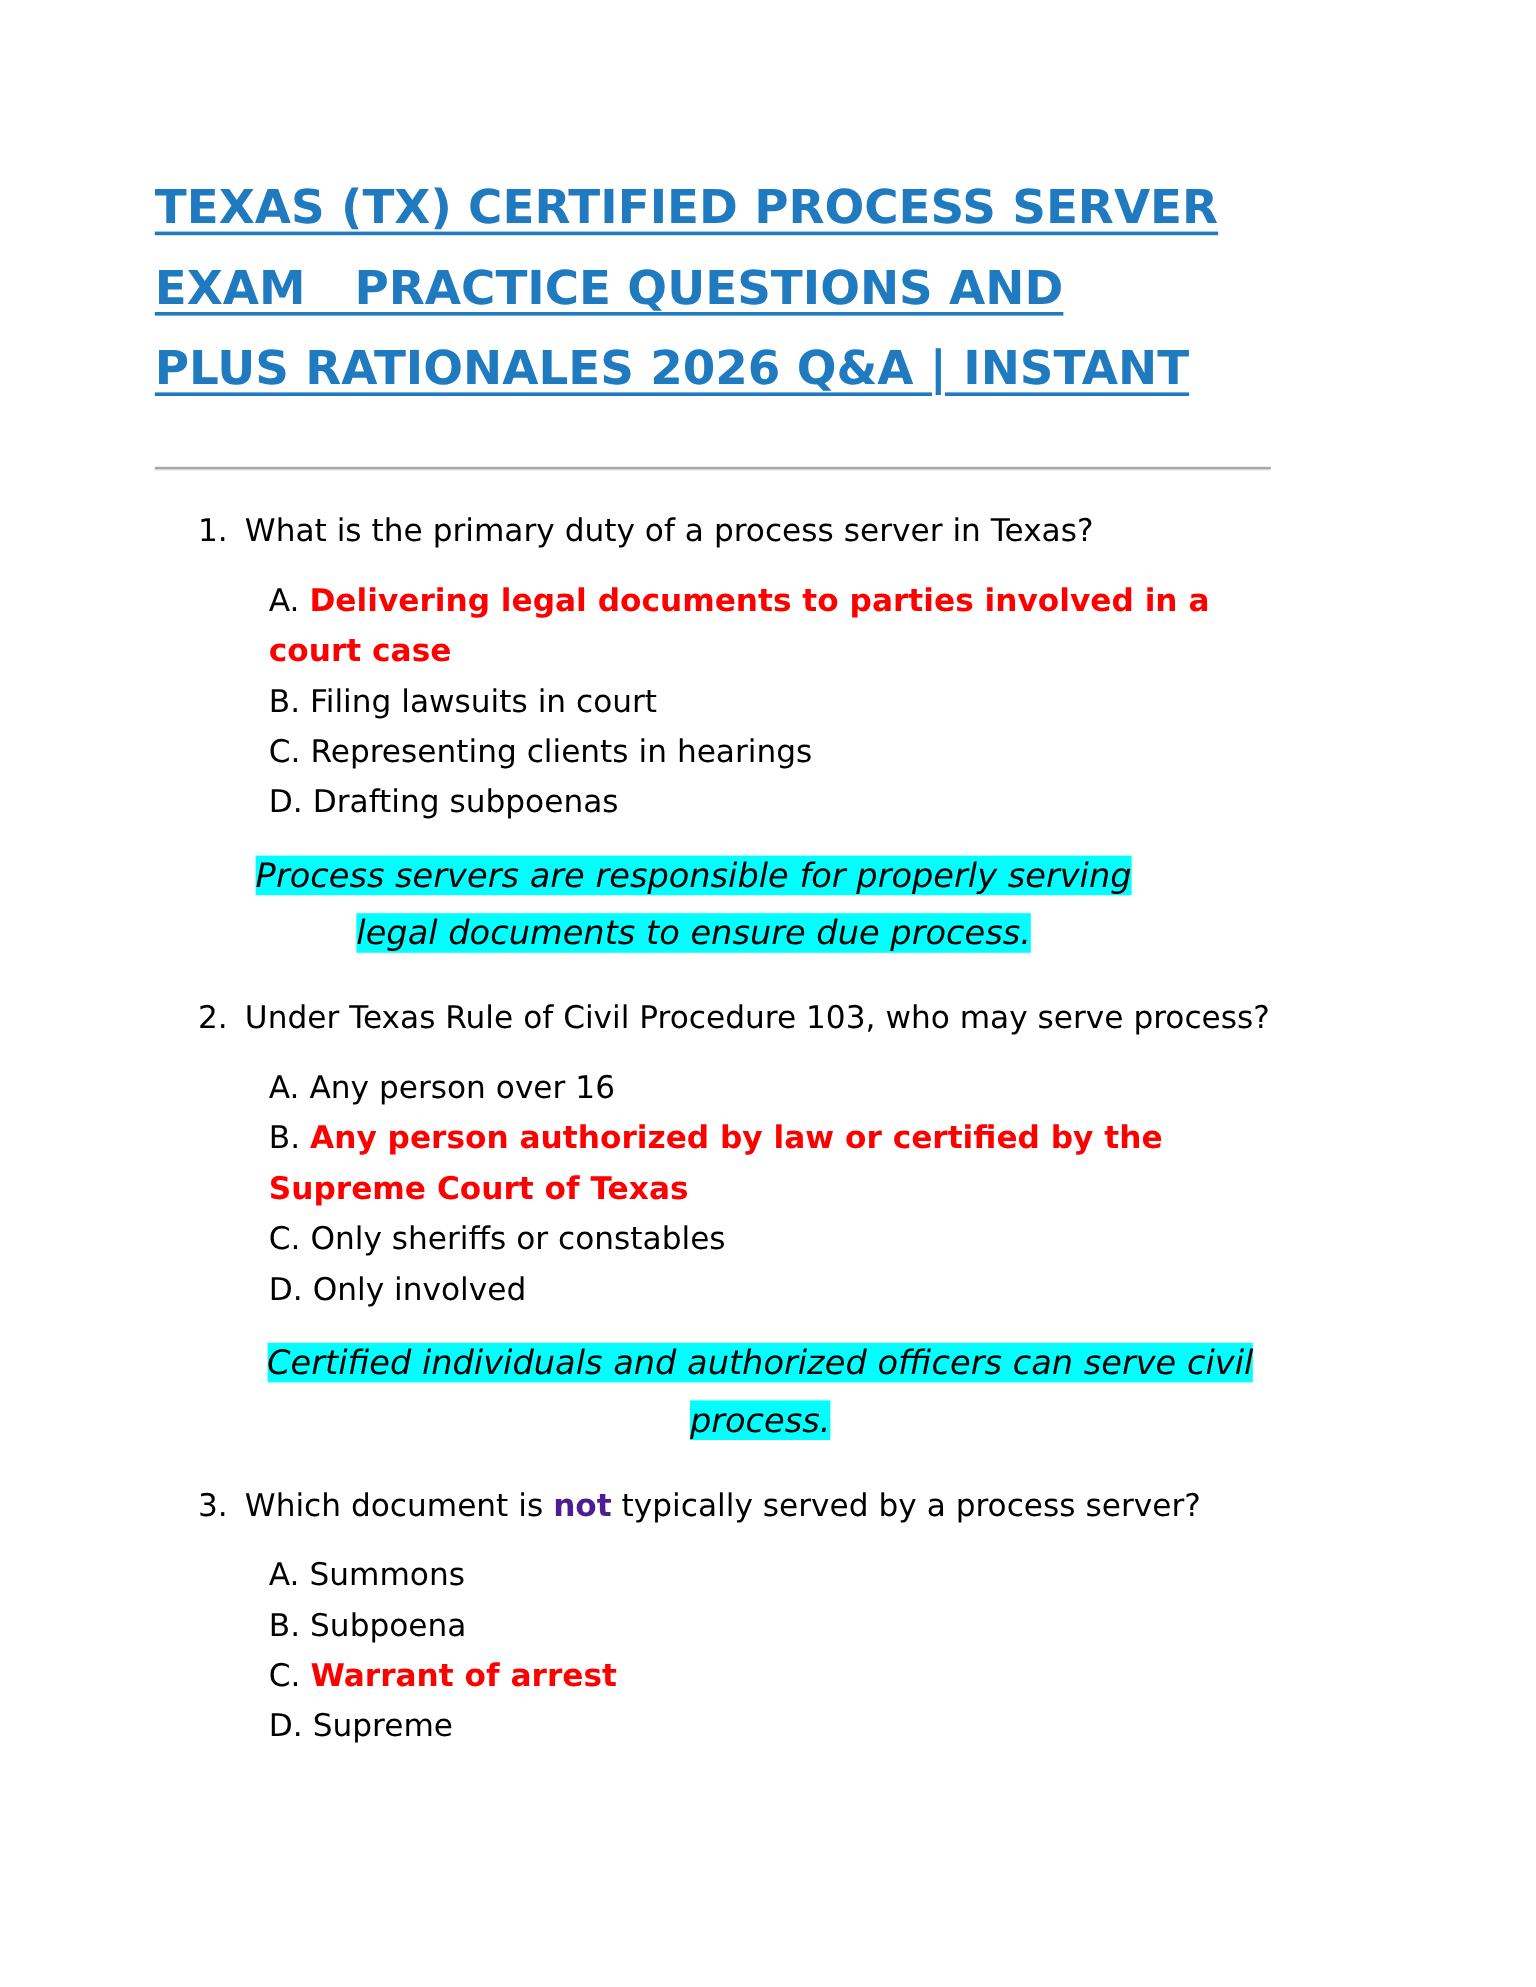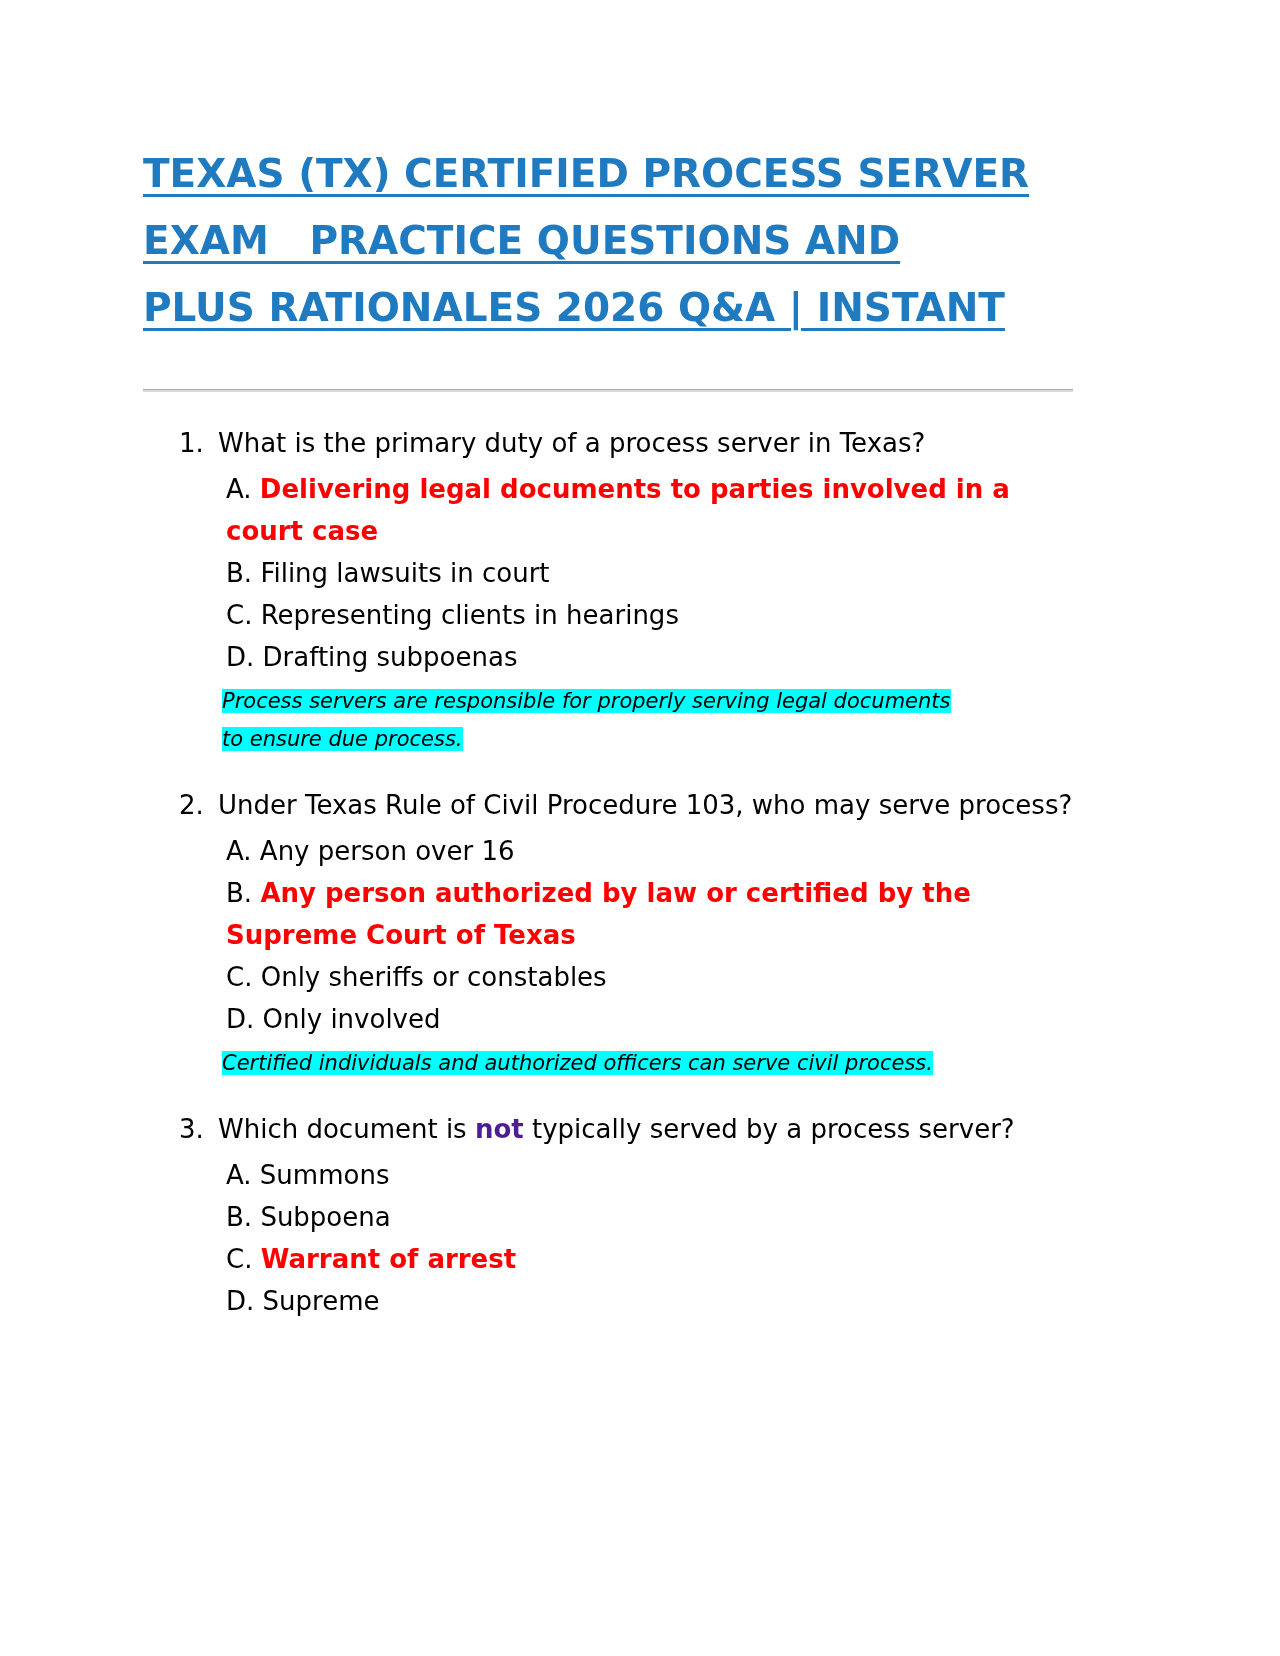--- a/index.html
+++ b/index.html
@@ -17,21 +17,21 @@
   .page {
     position: relative;
     width: 1280px;
     min-height: 1656px;
     background: #ffffff;
     box-sizing: border-box;
     padding: 0;
   }
   .content {
     position: absolute;
-    left: 143px;
+    left: 129px;
     top: 140px;
     width: 930px;
   }
 
   
   .doc-title {
     font-family: "DejaVu Sans", sans-serif;
     font-size: 39px;
     line-height: 67px;
     font-weight: bold;
@@ -83,21 +83,21 @@
     font-size: 26px;
     line-height: 42px;
     color: #000;
   }
   .q-text .neg {
     color: #4c1d95;
     font-weight: bold;
   }
 
   .opt-list {
-    margin: 4px;
+    margin: 16px;
     padding: 0;
     list-style: none;
   }
   .opt {
     font-size: 26px;
     line-height: 42px;
     color: #000;
     padding-left: 4px;
   }
   .opt .opt-letter {
@@ -106,26 +106,27 @@
   }
   .opt.correct .opt-text {
     color: #ff0000;
     font-weight: bold;
   }
   .opt .opt-text {
     color: #000;
   }
 
   .rationale {
-    font-size: 21px;
-    line-height: 38px;
+    font-size: 28px;
+    line-height: 48px;
     font-style: italic;
     color: #000;
     padding-left: 4px;
     max-width: 880px;
+    text-align: center;
   }
   .rationale .hl {
     background-color: #00ffff;
     box-decoration-break: clone;
     -webkit-box-decoration-break: clone;
   }
   .rationale.narrow {
     max-width: 740px;
   }
 </style>

